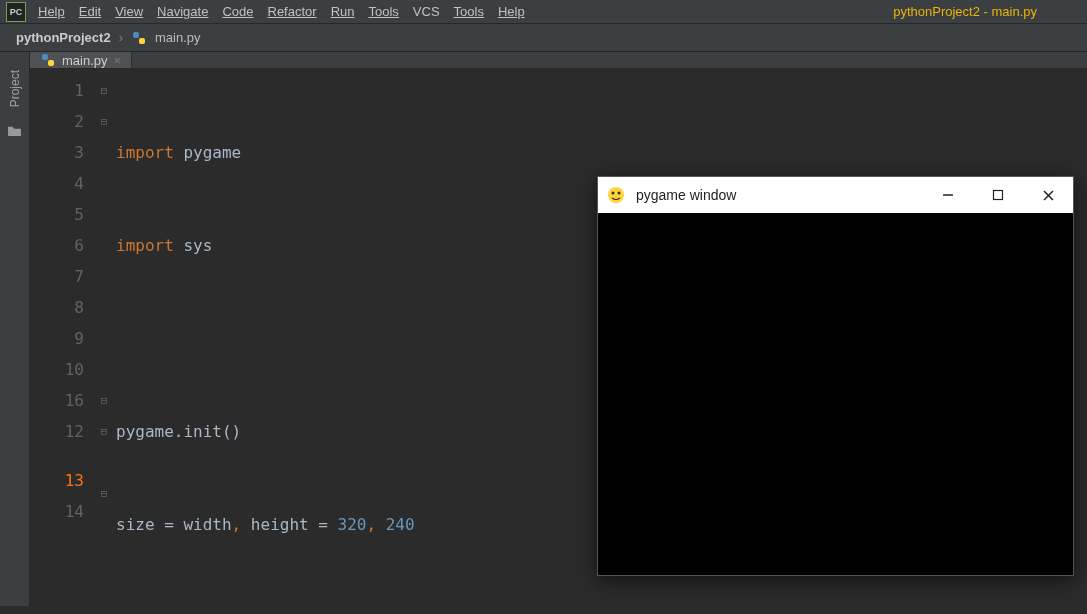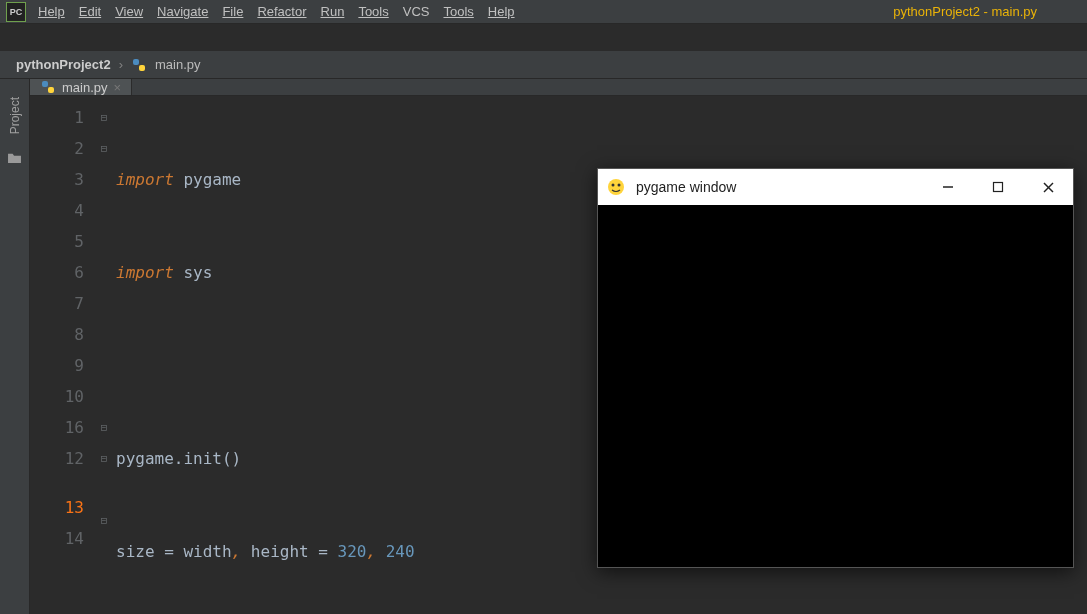--- a/index.html
+++ b/index.html
@@ -31,21 +31,20 @@
   .menu-items { display: flex; gap: 14px; flex: 1; }
   .menu-item { color: #c0c0c0; cursor: default; }
   .menu-item .u { text-decoration: underline; }
   .title-text { color: #eab308; margin-right: 44px; }
   .breadcrumb {
     height: 28px;
     background: #3c3f41;
     display: flex; align-items: center;
     padding-left: 16px; gap: 8px;
     border-bottom: 1px solid #282828;
-    margin-top: 27px;
   }
   .chev { color: #808080; font-size: 13px; }
   .py-icon {
     width: 16px; height: 16px;
     position: relative;
     display: inline-block;
     vertical-align: middle;
   }
   .py-icon svg { width: 16px; height: 16px; }
   .main-row { display: flex; height: calc(100% - 60px); }
@@ -90,26 +89,26 @@
   .gutter .ln { height: 31px; }
   .gutter .hl { color: #f97316; margin-top: 18px; }
   .fold-col {
     width: 20px;
     padding-top: 6px;
     color: #606366;
   }
   .fold-col .fm { height: 31px; display: flex; justify-content: center; align-items: center; font-size: 11px; }
   .code { flex: 1; padding-top: 6px; white-space: pre; color: #a9b7c6; position: relative; }
   .code .line { height: 31px; padding-left: 2px; }
-  .kw { color: #cc7832; font-style: italic; }
+  .kw { color: #cc7832; }
   .num { color: #6897bb; }
 
   .pygame-win {
     position: absolute;
-    left: 597px; top: 168px;
+    left: 597px; top: 176px;
     width: 477px; height: 400px;
     background: #000;
     box-shadow: 0 4px 18px rgba(0,0,0,.6);
     border: 1px solid #555;
   }
   .pg-title {
     height: 36px; background: #fff;
     display: flex; align-items: center;
     color: #222; font-size: 14px;
     padding-left: 8px;
@@ -122,21 +121,21 @@
 </head>
 <body>
 
 <div class="menubar">
   <div class="app-icon">PC</div>
   <div class="menu-items">
     <span class="menu-item"><span class="u">Help</span></span>
     <span class="menu-item"><span class="u">Edit</span></span>
     <span class="menu-item"><span class="u">View</span></span>
     <span class="menu-item"><span class="u">Navigate</span></span>
-    <span class="menu-item"><span class="u">File</span></span>
+    <span class="menu-item"><span class="u">Code</span></span>
     <span class="menu-item"><span class="u">Refactor</span></span>
     <span class="menu-item"><span class="u">Run</span></span>
     <span class="menu-item"><span class="u">Tools</span></span>
     <span class="menu-item"><span>VCS</span></span>
     <span class="menu-item"><span class="u">Tools</span></span>
     <span class="menu-item"><span class="u">Help</span></span>
   </div>
   <div class="title-text">pythonProject2 - main.py</div>
 </div>
 

